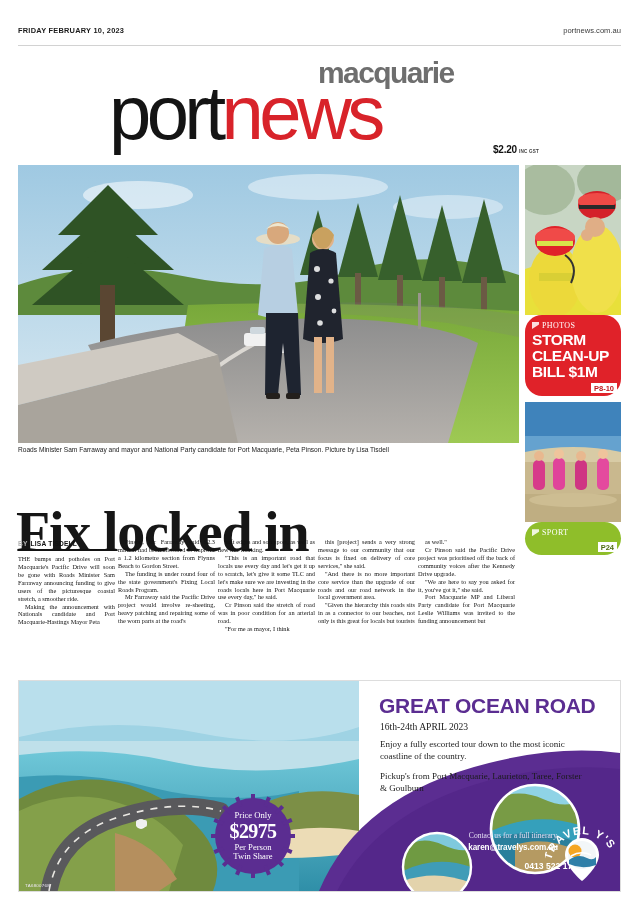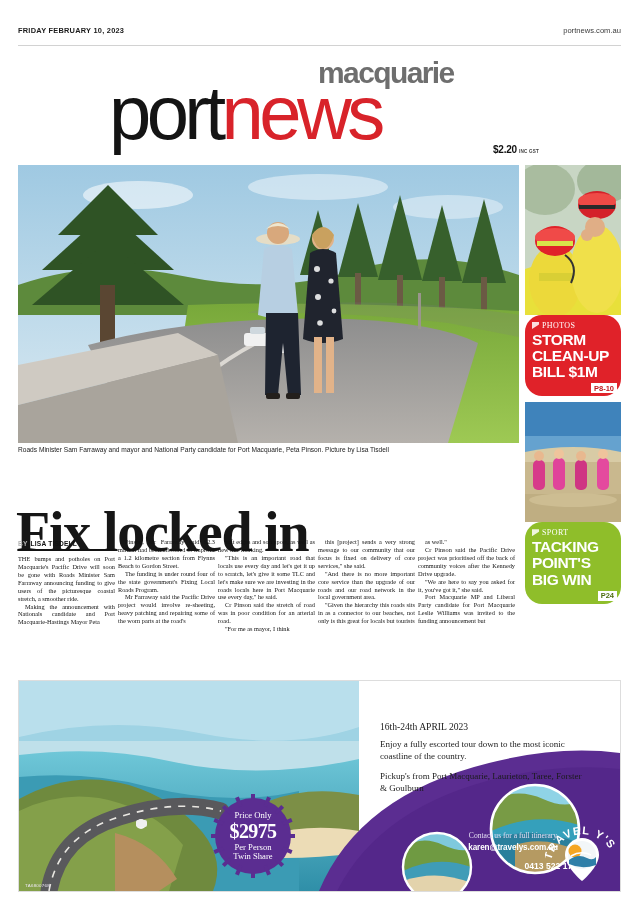--- a/index.html
+++ b/index.html
@@ -295,21 +295,20 @@
           </g>
           <rect x="0" y="92" width="96" height="28" fill="#bfae82"></rect>
           <ellipse cx="48" cy="98" rx="44" ry="7" fill="#cdbd92"></ellipse>
         </svg>
       </div>
       <div class="panel">
         <div class="kicker">
           <span class="flag"></span>
           <span>SPORT</span>
         </div>
-        <h3>TACKING POINT'S BIG WIN</h3>
         <span class="pageref">P24</span>
       </div>
     </div>
   </div>
 
   <div class="ad">
     <svg class="ad-svg" viewBox="0 0 601 210" preserveAspectRatio="none">
       <defs>
         <linearGradient id="oc" x1="0" y1="0" x2="0" y2="1">
           <stop offset="0" stop-color="#6fc7d8"></stop>
@@ -358,20 +357,21 @@
       <g clip-path="url(#cl2)">
         <rect x="472" y="104" width="88" height="88" fill="#8fd3e6"></rect>
         <path d="M472 140 q44 -20 88 0 L560 192 L472 192 Z" fill="#35a0bb"></path>
         <path d="M472 158 q44 -14 88 4 L560 192 L472 192 Z" fill="#2a7f9c"></path>
         <path d="M472 120 q26 -14 52 -2 q22 10 36 2 L560 144 q-44 -14 -88 6 Z" fill="#789b45"></path>
         <path d="M496 164 q28 -10 64 6 L560 192 L496 192 Z" fill="#b59a62"></path>
       </g>
       <circle cx="516" cy="148" r="44" fill="none" stroke="#ffffff" stroke-width="2.6"></circle>
     </svg>
 
+    <div class="ad-title">GREAT OCEAN ROAD</div>
     <div class="ad-dates">16th-24th APRIL 2023</div>
     <div class="ad-body">
         <p>Enjoy a fully escorted tour down to the most iconic coastline of the country.</p>
         <p>Pickup's from Port Macquarie, Laurieton, Taree, Forster &amp; Goulburn</p>
       </div>
 
     <div class="ad-contact">
       <div class="lead">Contact us for a full itinerary</div>
       <div class="email">karen@travelys.com.au</div>
       <div class="or">or</div>

